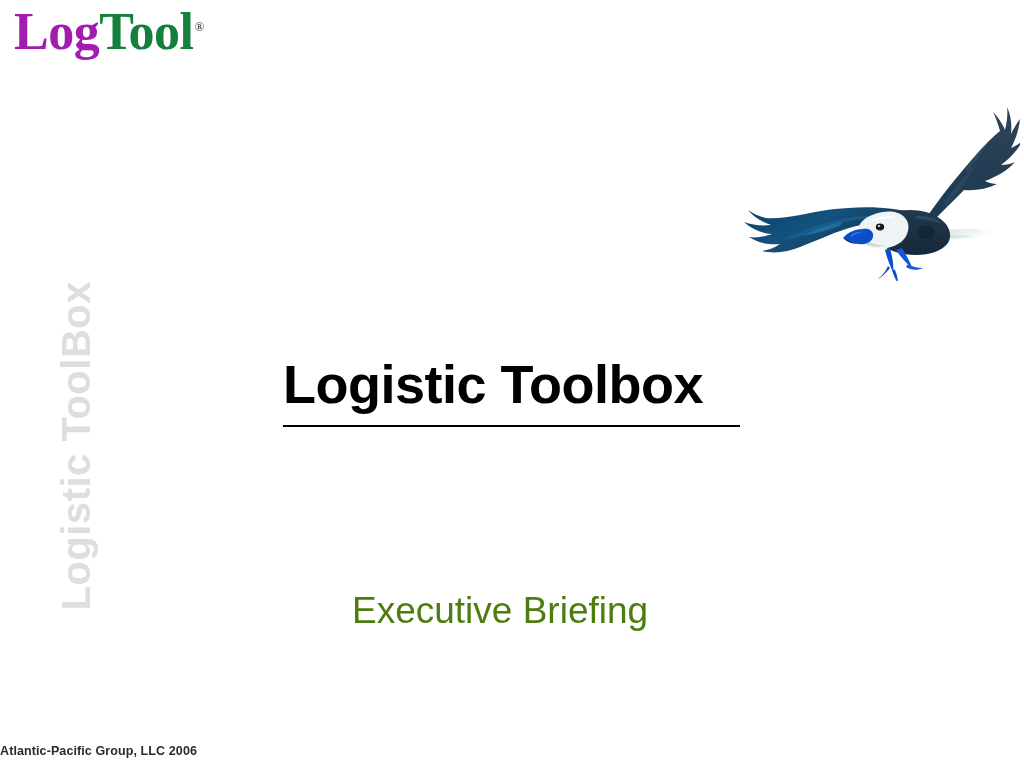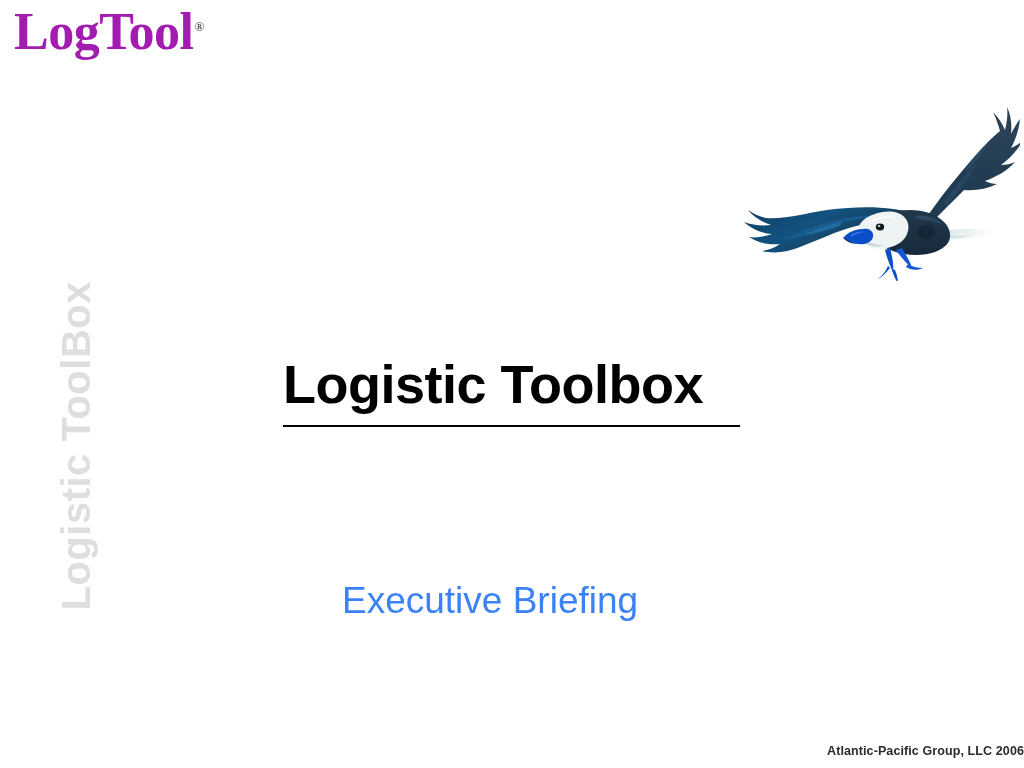--- a/index.html
+++ b/index.html
@@ -33,21 +33,21 @@
     line-height: 1;
     font-weight: 700;
     letter-spacing: -0.5px;
     white-space: nowrap;
     user-select: none;
   }
   .brand-logo .log-part {
     color: #a21caf;
   }
   .brand-logo .tool-part {
-    color: #a21caf;
+    color: #15803d;
     text-align: right;
   }
   .brand-logo .reg-mark {
     font-size: 13px;
     vertical-align: super;
     color: #333333;
     font-weight: 400;
     margin-left: 1px;
   }
 
@@ -105,33 +105,33 @@
     background: #000000;
   }
 
   
   .slide-subtitle {
     position: absolute;
     left: 340px;
     top: 578px;
     font-size: 37px;
     font-weight: 400;
-    color: #3b82f6;
+    color: #4d7c0f;
     letter-spacing: 0px;
     white-space: nowrap;
-    margin: 2px;
+    margin: 12px;
   }
 
   
   .slide-footer {
     position: absolute;
     left: 0;
     right: 0;
     top: 744px;
-    text-align: right;
+    text-align: left;
     font-size: 12.5px;
     font-weight: 700;
     color: #2b2b2b;
     letter-spacing: 0.1px;
   }
 </style>
 </head>
 <body>
 
 <div class="slide">

